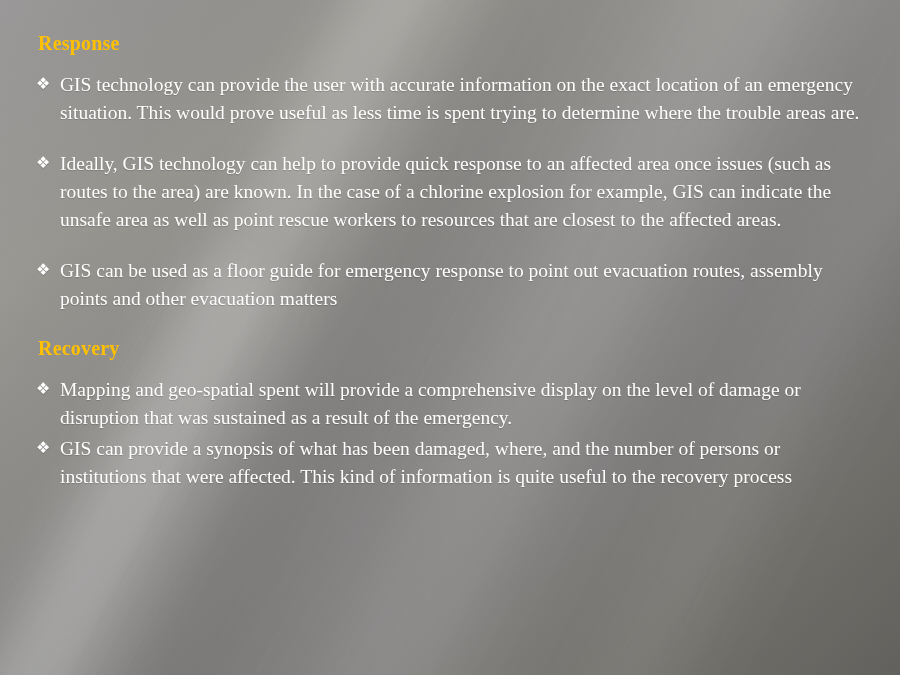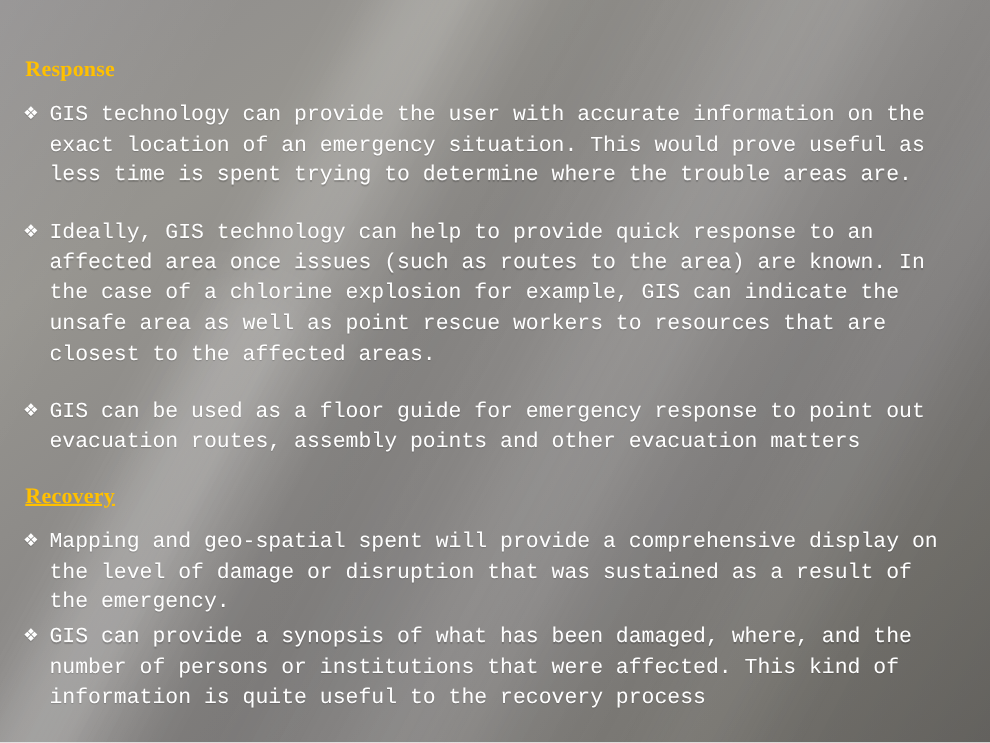--- a/index.html
+++ b/index.html
@@ -57,33 +57,32 @@
   .streak.dark1 {
     top: -200px; left: 250px;
     width: 150px; height: 1200px;
     background: linear-gradient(90deg, rgba(0,0,0,0) 0%, rgba(0,0,0,0.07) 50%, rgba(0,0,0,0) 100%);
     transform: rotate(28deg);
     filter: blur(24px);
   }
   .content {
     position: relative;
     z-index: 2;
-    padding: 26px 30px 0 19px;
-    margin-top: 20px;
+    padding: 26px 30px 0 34px;
   }
   .section-heading {
     color: #ffc000;
     font-size: 20px;
     font-weight: bold;
     font-family: "Liberation Serif", serif;
     letter-spacing: 0.2px;
     margin: 0;
   }
   .heading-response { margin: 6px 0 0 4px; }
-  .heading-recovery { margin: 0 0 0 4px; text-decoration: underline; }
+  .heading-recovery { margin: 0 0 0 4px; }
 
   .bullet-list {
     list-style: none;
     margin: 0;
     padding: 0;
   }
   .bullet {
     position: relative;
     display: flex;
     align-items: flex-start;
@@ -99,21 +98,20 @@
     width: 22px;
     color: #ffffff;
     font-size: 16px;
     line-height: 1.68;
     text-align: left;
     padding-left: 2px;
   }
   .bullet .text {
     flex: 1 1 auto;
     padding-left: 2px;
-    font-family: Liberation Mono, monospace;
   }
   #response-list { margin-top: 16px; }
   #recovery-list { margin-top: 16px; }
   #recovery-list .bullet { margin-bottom: 4px; }
   #response-list .bullet { margin-bottom: 24px; }
 </style>
 </head>
 <body>
 
 <div class="slide">

